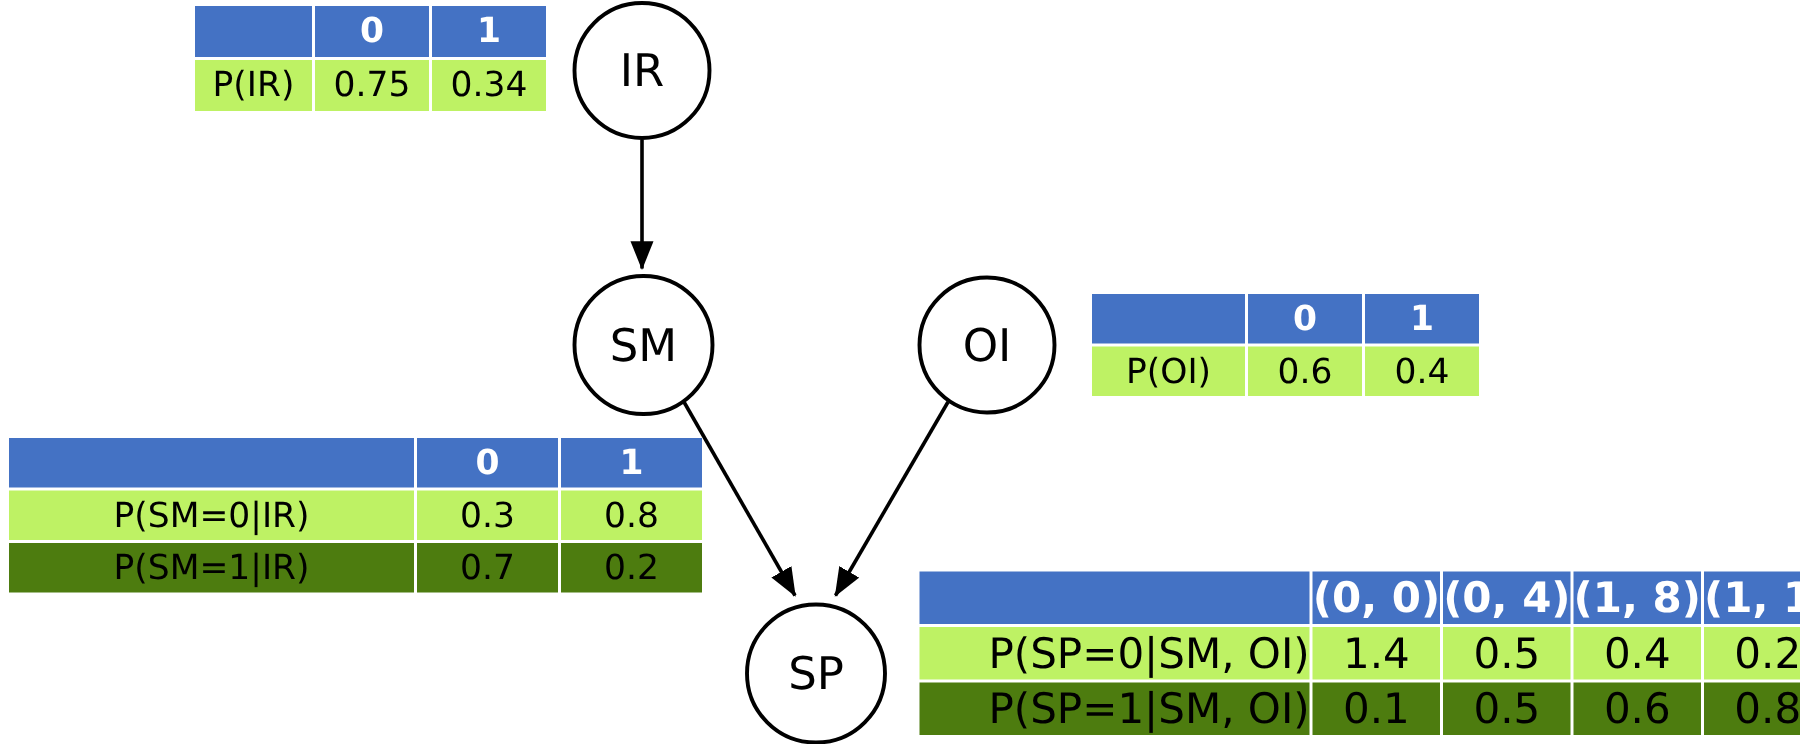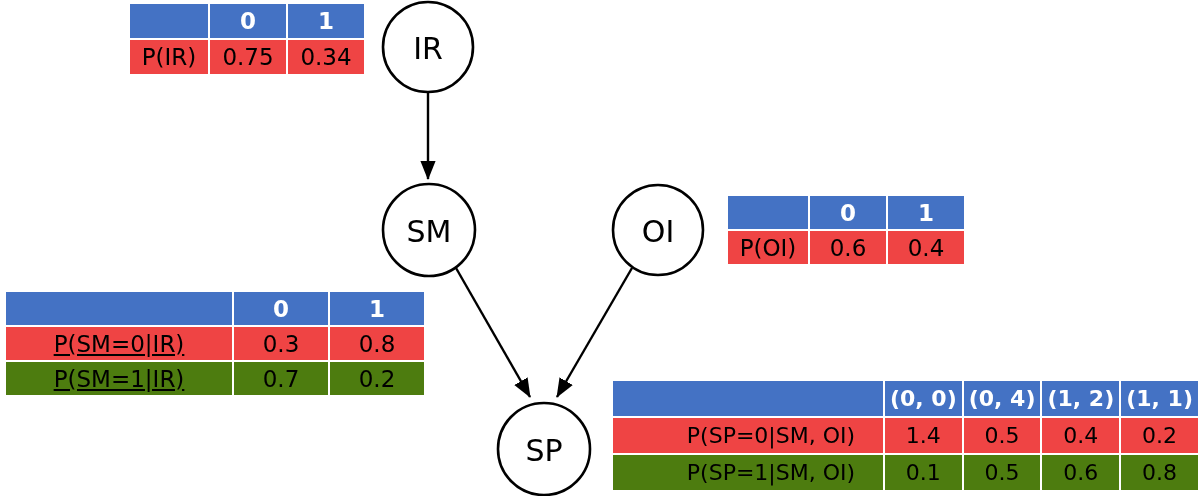--- a/index.html
+++ b/index.html
@@ -55,44 +55,44 @@
     vertical-align: middle;
     font-weight: normal;
     color: #000000;
     white-space: nowrap;
   }
   .cpt thead th {
     background: #4472C4;
     color: #ffffff;
     font-weight: bold;
   }
-  .cpt tbody tr.row-a td { background: #ef4444; }
+  .cpt tbody tr.row-a td { background: #bef264; }
   .cpt tbody tr.row-b td { background: #4d7c0f; margin-left: 48px; }
 
   
   #table-ir { left: 128px; top: 2px; }
   #table-ir th, #table-ir td { height: 34px; font-size: 23px; }
   #table-ir .c-label { width: 78px; }
   #table-ir .c-val   { width: 76px; }
 
   
   #table-oi { left: 726px; top: 194px; }
   #table-oi th, #table-oi td { height: 33px; font-size: 23px; }
-  #table-oi .c-label { width: 80px; }
+  #table-oi .c-label { width: 102px; }
   #table-oi .c-val   { width: 76px; }
 
   
   #table-sm { left: 4px; top: 290px; }
   #table-sm th, #table-sm td { height: 33px; font-size: 23px; }
-  #table-sm .c-label { width: 226px; text-decoration: underline; }
+  #table-sm .c-label { width: 270px; }
   #table-sm .c-val   { width: 94px; }
 
   
   #table-sp { left: 611px; top: 379px; }
-  #table-sp th, #table-sp td { height: 35px; font-size: 22px; }
+  #table-sp th, #table-sp td { height: 35px; font-size: 28px; }
   #table-sp .c-label { width: 242px; padding-left: 46px; }
   #table-sp .c-val   { width: 80px; }
 </style>
 </head>
 <body>
 
 <div id="canvas">
 
   <svg id="graph-svg" viewBox="0 0 1200 496" xmlns="http://www.w3.org/2000/svg">
     <defs>
@@ -178,21 +178,21 @@
       </tr>
     </tbody>
   </table>
 
   <table class="cpt" id="table-sp">
     <thead>
       <tr>
         <th class="c-label"></th>
         <th class="c-val">(0, 0)</th>
         <th class="c-val">(0, 4)</th>
-        <th class="c-val">(1, 2)</th>
+        <th class="c-val">(1, 8)</th>
         <th class="c-val">(1, 1)</th>
       </tr>
     </thead>
     <tbody>
       <tr class="row-a">
         <td class="c-label">P(SP=0|SM, OI)</td>
         <td class="c-val">1.4</td>
         <td class="c-val">0.5</td>
         <td class="c-val">0.4</td>
         <td class="c-val">0.2</td>

